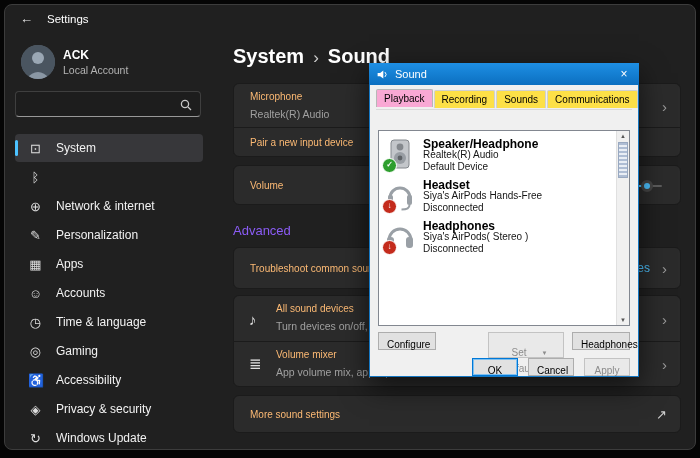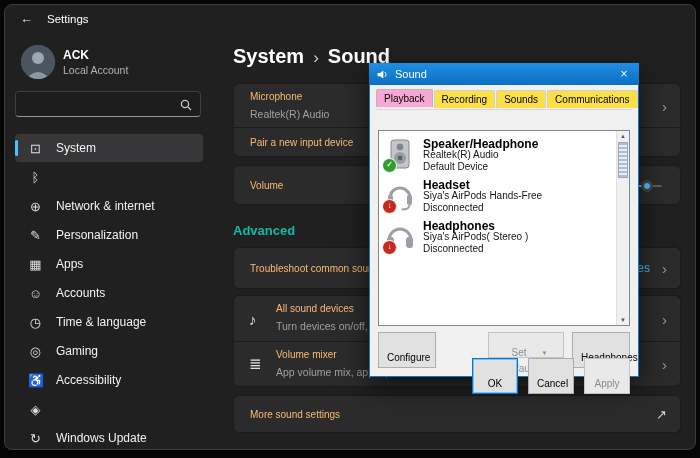--- a/index.html
+++ b/index.html
@@ -27,21 +27,21 @@
   .navitem.selected::before{content:"";position:absolute;left:0;top:6px;width:3px;height:16px;background:#4cc2ff;border-radius:2px}
 
   
   .main{position:absolute;left:208px;top:28px;right:0;bottom:0}
   .breadcrumb{position:absolute;left:20px;top:12px;font-size:20px;font-weight:600;color:#fff;white-space:nowrap}
   .breadcrumb .sep{margin:0 9px;color:#cfcfcf;font-weight:400;font-size:17px}
   .card{position:absolute;left:20px;width:448px;background:#2b2b2b;border:1px solid #1b1b1b;border-radius:6px;box-sizing:border-box}
   .card.mic{top:50px;height:44px;border-radius:6px 6px 0 0;border-bottom:none}
   .card.pair{top:94px;height:30px;border-radius:0 0 6px 6px}
   .card.volume{top:132px;height:40px}
-  .advheading{position:absolute;left:20px;top:190px;font-size:13px;font-weight:bold;color:#14b8a6}
+  .advheading{position:absolute;left:20px;top:190px;font-size:13px;font-weight:normal;color:#8b5cf6}
   .card.trouble{top:214px;height:42px}
   .card.alldev{top:262px;height:46px;border-radius:6px 6px 0 0;border-bottom:none}
   .card.mixer{top:308px;height:46px;border-radius:0 0 6px 6px}
   .card.more{top:362px;height:38px}
   .ctitle{position:absolute;left:16px;top:7px;font-size:10px;color:#fdba74;white-space:nowrap}
   .ctitle.center{top:50%;transform:translateY(-50%)}
   .ctitle.ind{left:42px}
   .csub{position:absolute;left:16px;top:24px;font-size:10.5px;color:#a0a0a0;white-space:nowrap}
   .csub.ind{left:42px}
   .cicon{position:absolute;left:15px;top:50%;transform:translateY(-50%);font-size:15px;color:#e0e0e0}
@@ -71,21 +71,21 @@
   .badge{position:absolute;left:-1px;top:23px;width:13px;height:13px;border-radius:50%;color:#fff;font-size:8px;line-height:12px;text-align:center;font-weight:bold;border:1px solid #fff;box-sizing:content-box}
   .badge.green{background:#2e9e2e}
   .badge.red{background:#c42b1c}
   .dname{position:absolute;left:40px;top:2px;font-weight:bold;font-size:12px;white-space:nowrap}
   .ddetail{position:absolute;left:40px;top:14px;font-size:10px;color:#151515;white-space:nowrap}
   .dstatus{position:absolute;left:40px;top:26px;font-size:10px;color:#151515;white-space:nowrap}
   .sb{position:absolute;right:0;top:0;bottom:0;width:12px;background:#f0f0f0;border-left:1px solid #e0e0e0}
   .sb .arr{position:absolute;left:0;right:0;height:10px;font-size:6px;color:#555;text-align:center;line-height:10px}
   .sb .arr.up{top:0}.sb .arr.dn{bottom:0}
   .sb .thumb{position:absolute;left:1px;right:1px;top:11px;height:36px;background:repeating-linear-gradient(to bottom,#aebdd4 0 2px,#e9eef5 2px 4px);border:1px solid #98a8c0;box-sizing:border-box;cursor:pointer}
-  .btn{height:18px;line-height:16px;padding:17px 8px;background:#e1e1e1;border:1px solid #adadad;font-size:10px;text-align:center;box-sizing:border-box;cursor:pointer;color:#000}
+  .btn{height:18px;line-height:16px;padding:4px 8px;background:#e1e1e1;border:1px solid #adadad;font-size:10px;text-align:center;box-sizing:border-box;cursor:pointer;color:#000}
   .btn.disabled{color:#8c8c8c;background:#e9e9e9;border-color:#c3c3c3}
   .btn.default{border-color:#0078d7;box-shadow:inset 0 0 0 1px #7fc0f0}
   .brow1{position:absolute;left:8px;right:8px;top:247px;height:18px}
   .configure{position:absolute;left:0;width:58px}
   .setdefault{position:absolute;right:66px;width:76px;display:flex;padding:12px}
   .sdmain{flex:1;line-height:16px}
   .sdarrow{width:13px;border-left:1px solid #c3c3c3;font-size:6px;line-height:16px;text-align:center}
   .properties{position:absolute;right:0;width:58px}
   .brow2{position:absolute;right:8px;top:273px;display:flex;gap:10px}
   .brow2 .btn{width:46px}
@@ -149,20 +149,21 @@
       <div class="navitem">
         <span class="glyph">◎</span>
         <span>Gaming</span>
       </div>
       <div class="navitem">
         <span class="glyph">♿</span>
         <span>Accessibility</span>
       </div>
       <div class="navitem">
         <span class="glyph">◈</span>
+        <span>Privacy &amp; security</span>
       </div>
       <div class="navitem">
         <span class="glyph">↻</span>
         <span>Windows Update</span>
       </div>
     </div>
   </div>
 
   <div class="main">
     <div class="breadcrumb">

